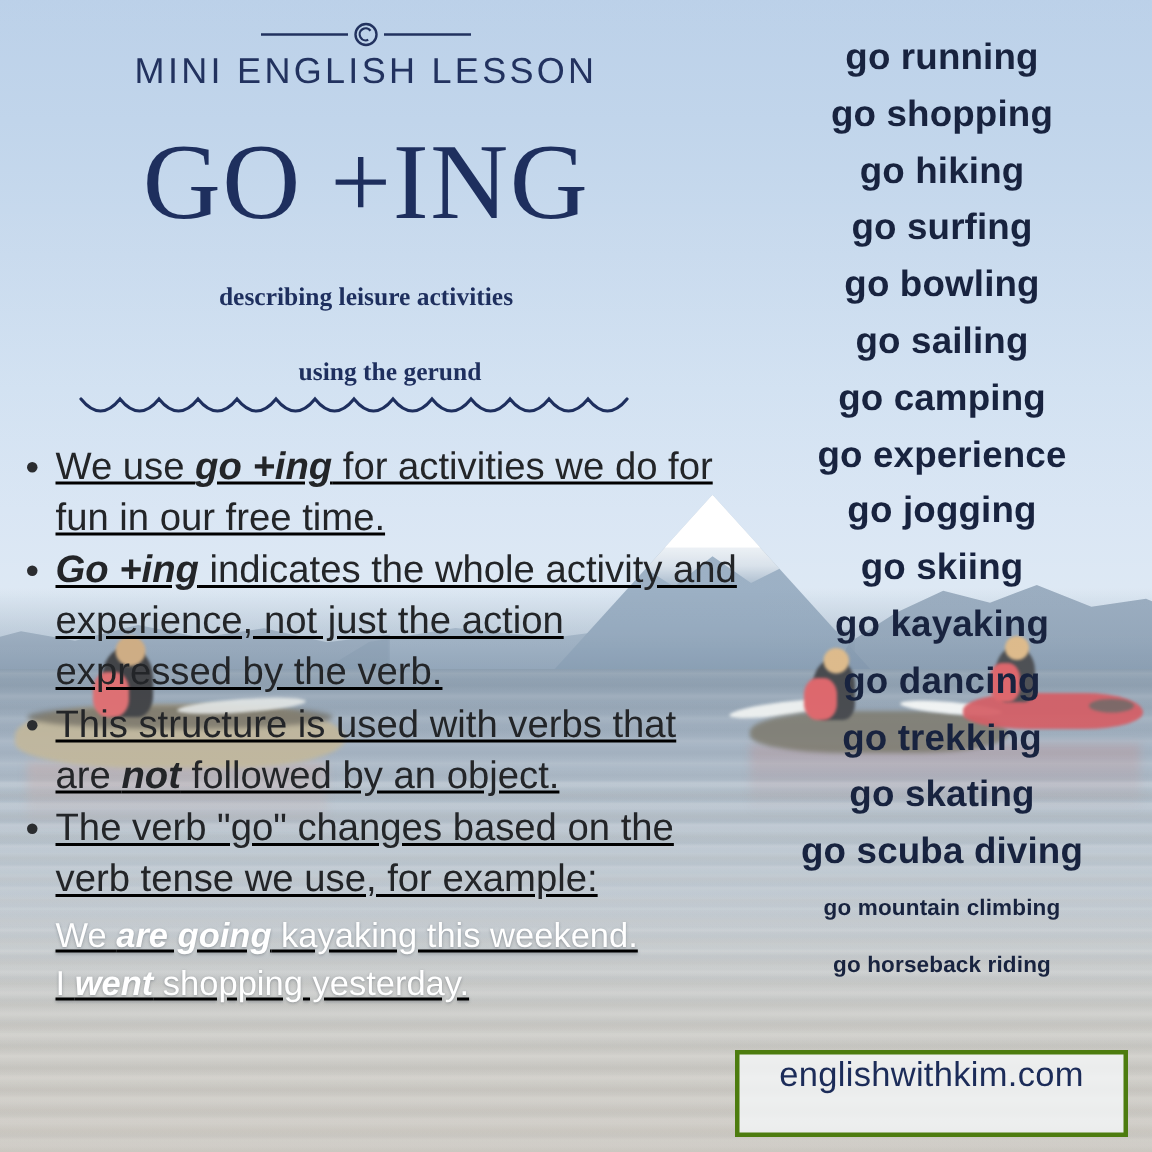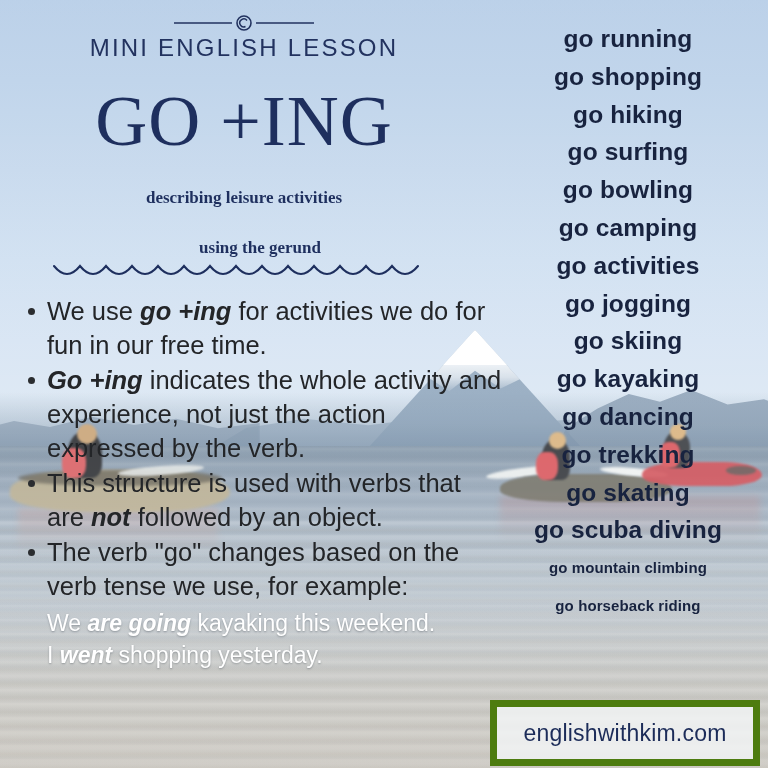--- a/index.html
+++ b/index.html
@@ -315,21 +315,21 @@
   .subline1 { top: 188px; }
   .subline2 { top: 238px; padding-left: 16px; }
 
   .waves {
     position: absolute;
     left: 52px; top: 262px; width: 384px; height: 22px;
   }
 
   .bullets {
     position: absolute;
-    left: 20px; top: 294px; width: 482px;
+    left: 10px; top: 294px; width: 482px; text-decoration: underline;
   }
   .bullet {
     position: relative;
     padding-left: 27px;
     margin: 0 0 1px 0;
     font-family: "Liberation Sans", sans-serif;
     font-size: 25.5px;
     line-height: 34px;
     color: #232528;
   }
@@ -375,24 +375,23 @@
     color: #18233f;
     white-space: nowrap;
     letter-spacing: .1px;
   }
   .verb-item.long { font-size: 15px; }
 
   .site-box {
     position: absolute;
     left: 2px; top: 700px;
     width: 256px; height: 52px;
-    border: 7px solid #4d7c0f;
+    border: 3px solid #4d7c0f;
     background: rgba(244,246,247,.80);
     display: flex;
-    align-items: center;
     justify-content: center;
   }
   .site-box span {
     font-family: "Liberation Sans", sans-serif;
     font-size: 23px;
     color: #1c2c59;
     letter-spacing: .2px;
   }
 </style>
 </head>
@@ -478,22 +477,23 @@
       </div>
     </div>
 
     <div class="right-col">
       <div class="verb-list">
           <div class="verb-item">go running</div>
           <div class="verb-item">go shopping</div>
           <div class="verb-item">go hiking</div>
           <div class="verb-item">go surfing</div>
           <div class="verb-item">go bowling</div>
+          <div class="verb-item">go sailing</div>
           <div class="verb-item">go camping</div>
-          <div class="verb-item">go activities</div>
+          <div class="verb-item">go experience</div>
           <div class="verb-item">go jogging</div>
           <div class="verb-item">go skiing</div>
           <div class="verb-item">go kayaking</div>
           <div class="verb-item">go dancing</div>
           <div class="verb-item">go trekking</div>
           <div class="verb-item">go skating</div>
           <div class="verb-item">go scuba diving</div>
           <div class="verb-item long">go mountain climbing</div>
           <div class="verb-item long">go horseback riding</div>
         </div>

